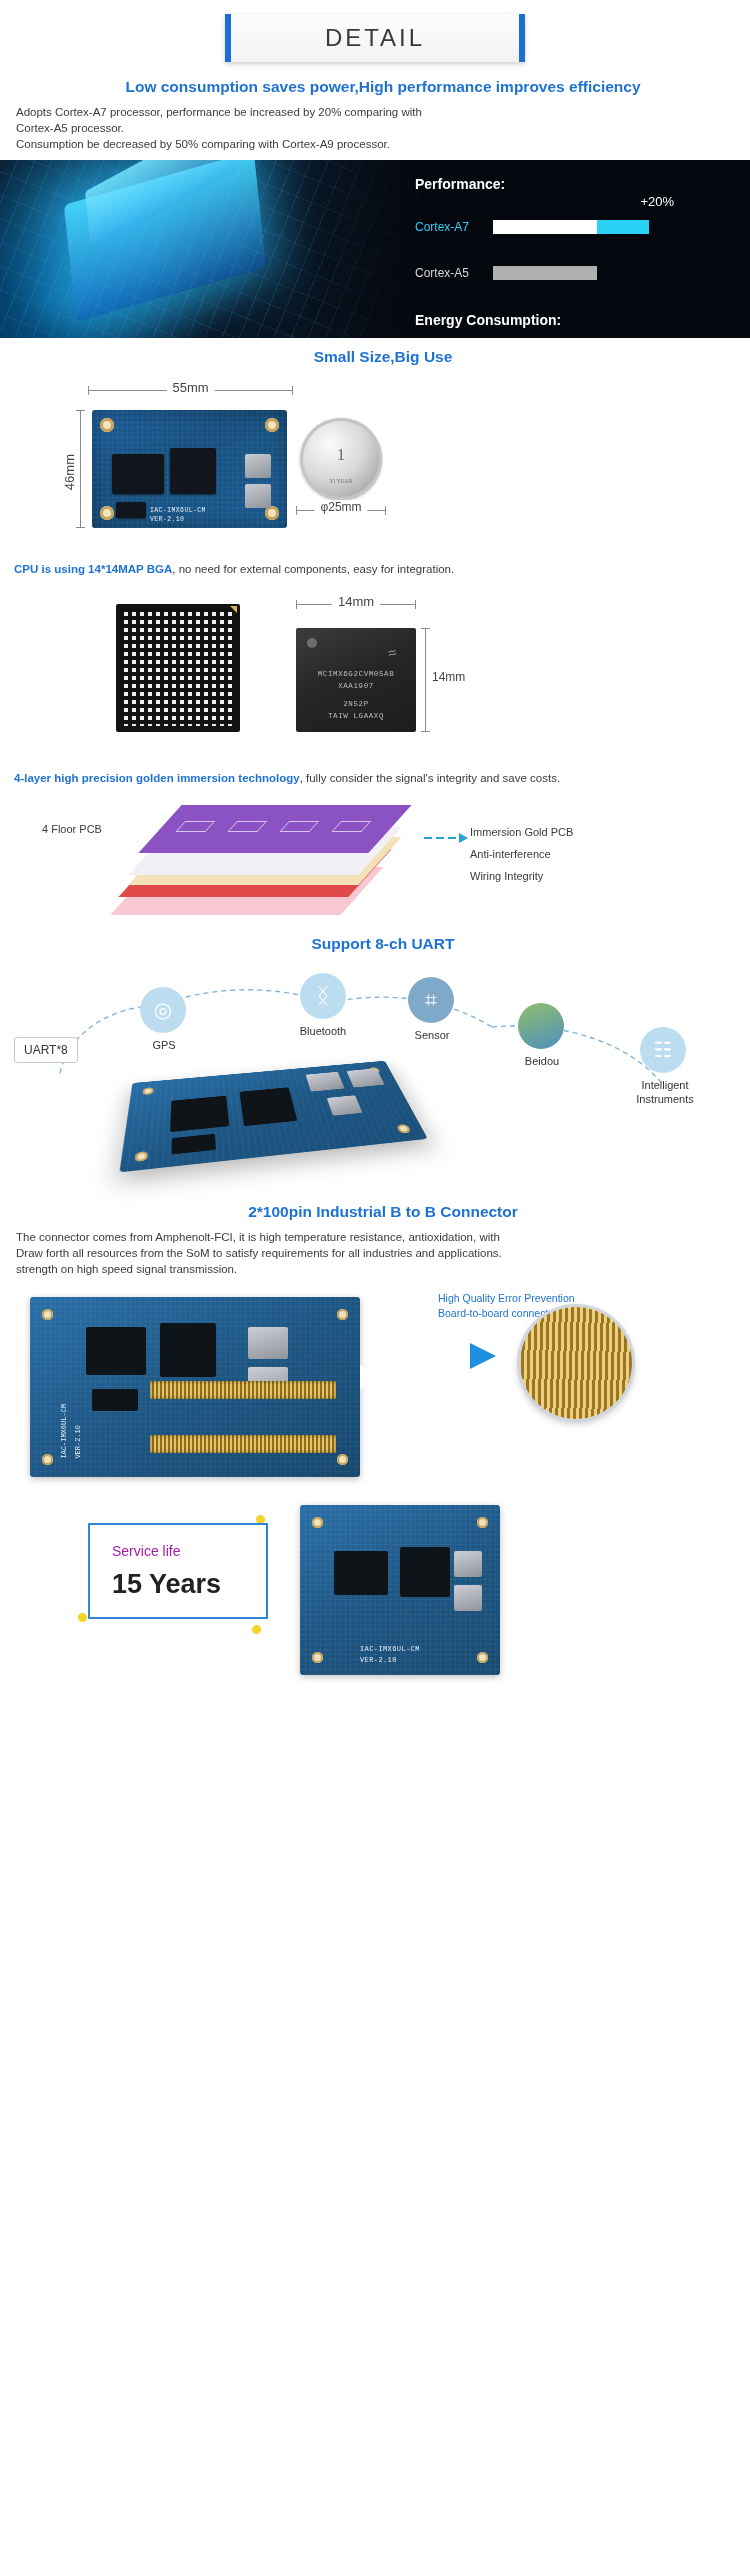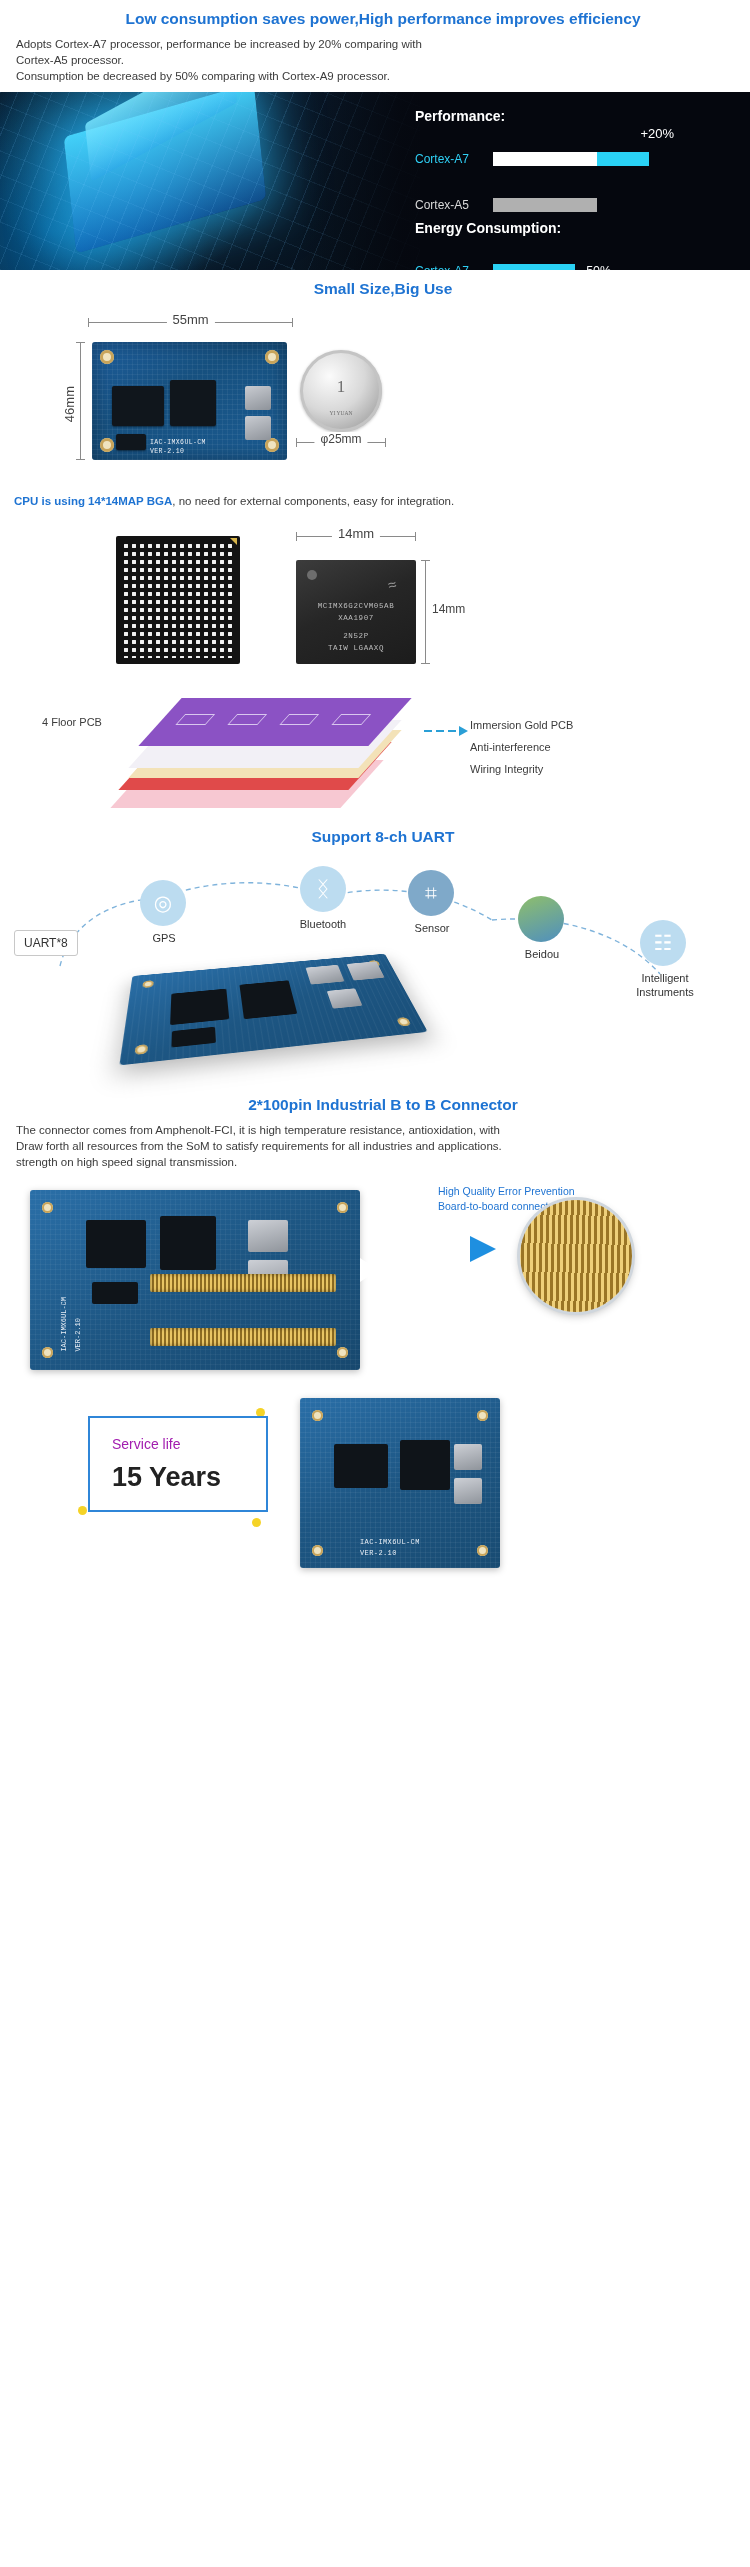--- a/index.html
+++ b/index.html
@@ -74,21 +74,21 @@
   }
   .perf-fade {
     position:absolute; left:300px; top:0; width:170px; height:178px;
     background: linear-gradient(90deg, rgba(5,7,14,0) 0%, rgba(5,7,14,.88) 60%, #05070e 100%);
   }
   .perf-panel {
     position:absolute; left:415px; top:0; width:335px; height:178px;
     padding: 16px 14px 0 0; color:#fff;
   }
   .perf-title { font-size:14px; font-weight:bold; color:#fff; margin-bottom:4px; }
-  .perf-title.second { margin-top: 4px; }
+  .perf-title.second { margin-top: 28px; }
   .bar-row { display:flex; align-items:center; height:22px; margin-top:24px; }
   .bar-label { width:78px; font-size:12px; }
   .bar-label.cyan { color:#2fd0f5; }
   .bar-label.grey { color:#d9d9d9; }
   .bar-track { display:flex; height:14px; }
   .bar-white { background:#ffffff; }
   .bar-cyan  { background:#2ad2f5; }
   .bar-grey  { background:#b0b0b0; }
   .bar-tag { font-size:12.5px; color:#fff; margin-left:7px; }
   .perf-plusbox { position:relative; }
@@ -287,20 +287,25 @@
   .silk-rot {
     position:absolute; color:#e8eef6; font-size:7px; font-family:"Liberation Mono", monospace;
     writing-mode: vertical-rl; transform: rotate(180deg);
   }
 </style>
 </head>
 <body>
 
 <div class="page">
 
+  <div class="detail-wrap">
+    <div class="detail-box">
+      <span>DETAIL</span>
+    </div>
+  </div>
 
   <div class="sec-head">Low consumption saves power,High performance improves efficiency</div>
   <div class="para">
     <div>Adopts Cortex-A7 processor, performance be increased by 20% comparing with</div>
     <div>Cortex-A5 processor.</div>
     <div>Consumption be decreased by 50% comparing with Cortex-A9 processor.</div>
   </div>
 
   <div class="perf-banner">
     <div class="perf-art">
@@ -413,20 +418,23 @@
       <div class="bga-line" style="top:72px">2N52P</div>
       <div class="bga-line" style="top:84px">TAIW  LGAAXQ</div>
     </div>
 
     <div class="bga-dimright">
       <div class="dim-vline"></div>
       <div class="lbl">14mm</div>
     </div>
   </div>
 
+  <div class="inline-note">
+    <span class="blue-lead">4-layer high precision golden immersion technology</span><span>, fully consider the signal's integrity and save costs.</span>
+  </div>
 
   <div class="layers-area">
     <div class="layer lyr-pink"></div>
     <div class="layer lyr-red"></div>
     <div class="layer lyr-cream"></div>
     <div class="layer lyr-white"></div>
     <div class="layer lyr-top">
       <div class="lyr-trace" style="left:18px;top:16px"></div>
       <div class="lyr-trace" style="left:70px;top:16px"></div>
       <div class="lyr-trace" style="left:122px;top:16px"></div>

